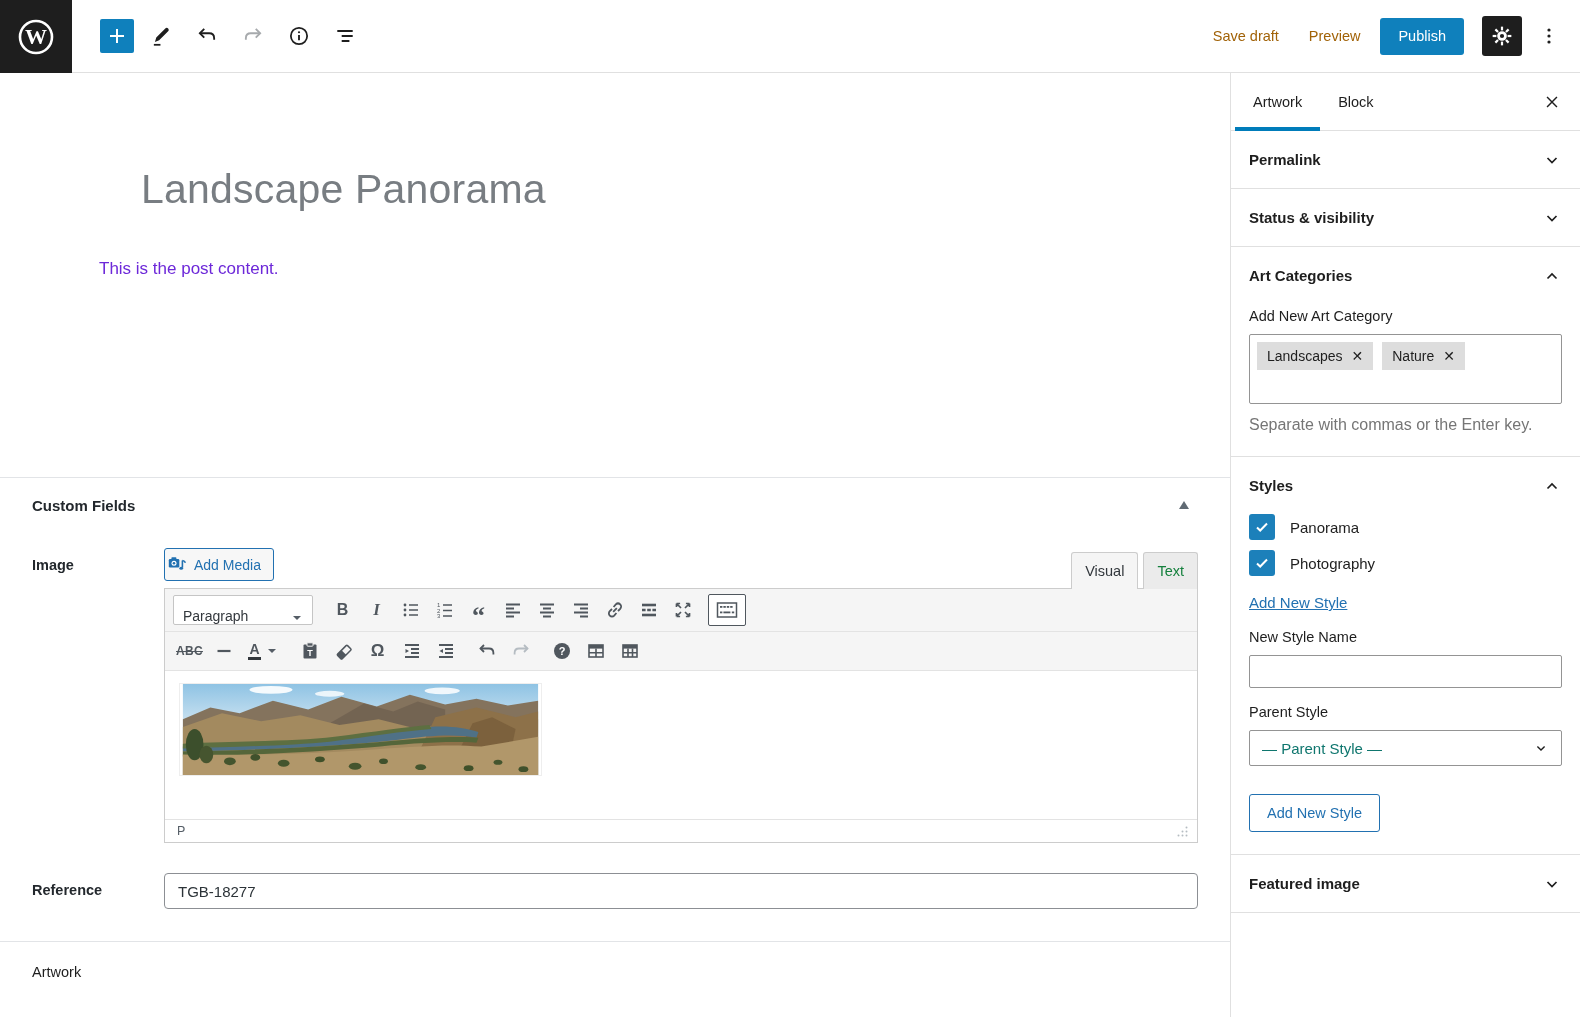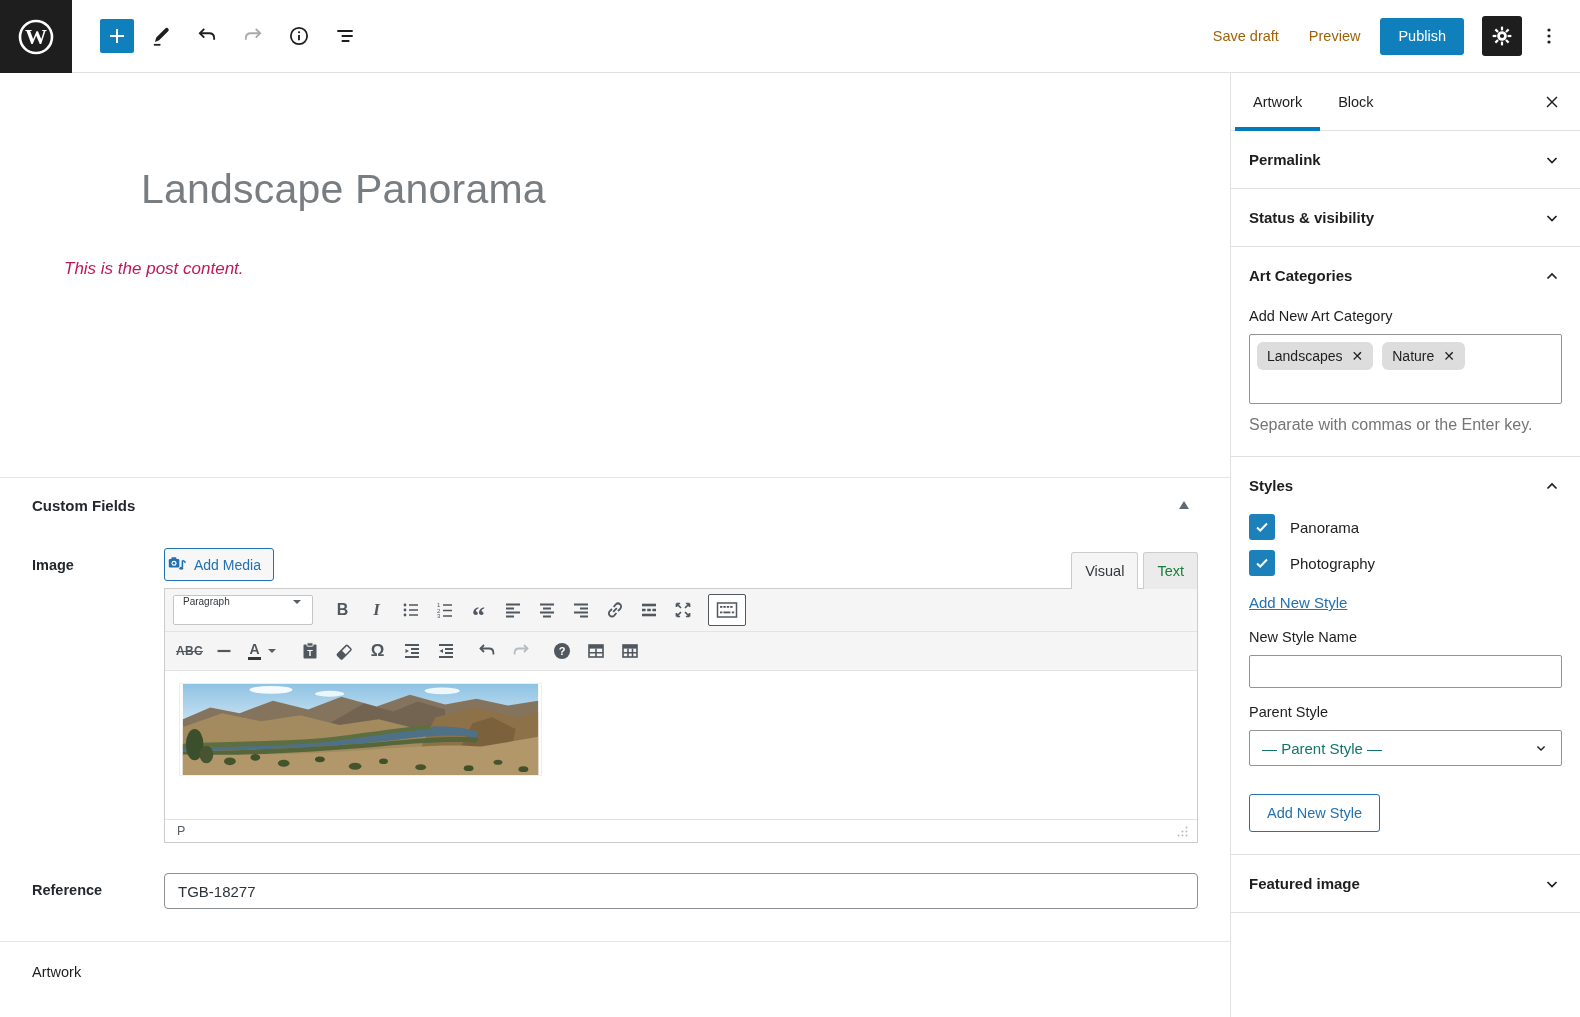--- a/index.html
+++ b/index.html
@@ -23,54 +23,54 @@
   .sb-tabs { height:58px; border-bottom:1px solid #e0e0e0; display:flex; align-items:stretch; position:relative; padding-left:4px; }
   .sb-tab { padding:0 18px; display:flex; align-items:center; font-size:14.5px; font-weight:500; color:#1e1e1e; position:relative; cursor:pointer; background:none; border:none; }
   .sb-tab.active::after { content:""; position:absolute; left:0; right:0; bottom:-1px; height:4px; background:#007cba; }
   .sb-close { position:absolute; right:10px; top:11px; width:36px; height:36px; background:none; border:none; display:flex; align-items:center; justify-content:center; cursor:pointer; }
   .panel { border-bottom:1px solid #e0e0e0; }
   .panel-head { height:57px; padding:0 18px; display:flex; align-items:center; justify-content:space-between; cursor:pointer; background:none; border:none; width:100%; }
   .panel-title { font-size:15px; font-weight:600; color:#1e1e1e; }
   .panel-body { padding:0 18px 22px; }
   .sb-label { font-size:14.5px; color:#1e1e1e; margin:4px 0 10px; display:block; }
   .tokenbox { border:1px solid #949494; border-radius:2px; min-height:70px; padding:7px; display:flex; gap:9px; align-items:flex-start; background:#fff; cursor:text; }
-  .token { background:#dddddd; border-radius:6px; padding:6px 10px; font-size:14px; color:#1e1e1e; display:inline-flex; align-items:center; gap:9px; }
+  .token { background:#dddddd; border-radius:0; padding:6px 10px; font-size:14px; color:#1e1e1e; display:inline-flex; align-items:center; gap:9px; }
   .token-x { background:none; border:none; font-size:14px; color:#1e1e1e; cursor:pointer; line-height:1; padding:0; }
   .sb-help { font-size:16px; color:#757575; margin-top:12px; }
   .chk-row { display:flex; align-items:center; margin:0 0 10px; }
   .chk { width:26px; height:26px; border-radius:3px; background:#1c80ba; color:#fff; display:flex; align-items:center; justify-content:center; cursor:pointer; flex:0 0 26px; }
   .chk-label { margin-left:15px; font-size:15px; color:#1e1e1e; }
   .add-link { display:inline-block; color:#2271b1; text-decoration:underline; font-size:15px; margin:8px 0 14px; cursor:pointer; }
   .sb-input { width:100%; height:33px; border:1px solid #949494; border-radius:2px; background:#fff; padding:0 10px; font-size:14px; font-family:inherit; }
   .selectbox { height:36px; border:1px solid #949494; border-radius:2px; display:flex; align-items:center; justify-content:space-between; padding:0 12px; font-size:15px; color:#0f766e; margin-top:9px; cursor:pointer; background:#fff; }
   .btn-secondary { margin-top:28px; background:#fff; border:1px solid #2271b1; color:#2271b1; border-radius:3px; padding:10px 17px; font-size:14.5px; cursor:pointer; font-family:inherit; }
 
   
   .content { position:absolute; top:73px; left:0; width:1230px; height:944px; background:#fff; }
   .post-title { margin:93px 0 0 141px; font-size:41px; font-weight:400; color:#787d82; letter-spacing:0.2px; }
-  .post-body { margin:46px 0 0 64px; font-size:17px; color:#be185d;font-style:italic; }
+  .post-body { margin:46px 0 0 99px; font-size:17px; color:#6d28d9; }
 
   .metabox { position:absolute; top:404px; left:0; right:0; border-top:1px solid #e2e4e7; padding:14px 32px 0; background:#fff; }
   .mb-head { display:flex; justify-content:space-between; align-items:center; height:26px; }
   .mb-title { font-size:15px; font-weight:700; color:#23282d; }
   .mb-toggle { background:none; border:none; cursor:pointer; width:28px; height:22px; display:flex; align-items:center; justify-content:center; }
   .field-row { display:flex; margin-top:30px; }
   .field-label { width:132px; flex:0 0 132px; font-weight:700; font-size:14.5px; color:#23282d; padding-top:9px; }
   .editor-col { flex:1; position:relative; }
 
   .editor-topbar { position:relative; height:40px; }
   .add-media-btn { display:inline-flex; align-items:center; gap:7px; height:33px; padding:0 12px 0 3px; background:#f7f7f7; border:1px solid #2271b1; border-radius:3px; color:#2271b1; font-size:14px; cursor:pointer; }
   .wp-editor-tabs { position:absolute; right:0; bottom:-1px; display:flex; gap:5px; }
   .wp-tab { height:37px; padding:0 13px; font-size:14.5px; color:#15803d; display:flex; align-items:center; cursor:pointer; border:1px solid #ccc; background:#ebebeb; border-bottom:none; border-radius:3px 3px 0 0; }
   .wp-tab.active { background:#f5f5f5; border-color:#ccc; position:relative; z-index:2; color:#32373c; }
 
   .mce-editor { border:1px solid #ccc; background:#fff; }
   .mce-row { display:flex; align-items:center; padding:5px 8px; background:#f5f5f5; border-bottom:1px solid #e3e3e3; gap:1px; }
   .mce-row.row2 { padding:4px 8px; }
-  .para-select { width:140px; height:30px; background:#fff; border:1px solid #c5c5c5; border-radius:2px; display:flex; align-items:flex-start; justify-content:space-between; padding:0 9px; font-size:10px; color:#32373c; margin-right:12px; cursor:pointer; }
+  .para-select { width:140px; height:30px; background:#fff; border:1px solid #c5c5c5; border-radius:2px; display:flex; align-items:flex-end; justify-content:space-between; padding:0 9px; font-size:14px; color:#32373c; margin-right:12px; cursor:pointer; }
   .mce-btn { min-width:33px; height:30px; background:transparent; border:none; display:flex; align-items:center; justify-content:center; color:#50575e; cursor:pointer; border-radius:2px; }
   .mce-btn .glyph-b { font-weight:800; font-size:16px; }
   .mce-btn .glyph-i { font-style:italic; font-family:"Liberation Serif", serif; font-size:17px; font-weight:600; }
   .mce-btn .glyph-q { font-family:"Liberation Serif", serif; font-size:26px; font-weight:700; line-height:0.4; margin-top:12px; }
   .mce-btn .glyph-abc { font-size:12px; font-weight:700; text-decoration:line-through; letter-spacing:0.3px; }
   .mce-btn .glyph-omega { font-size:17px; font-weight:600; }
   .forecolor-a { font-size:14px; font-weight:700; border-bottom:3px solid #32373c; line-height:1.1; padding:0 1px; }
   .kb-btn { border:1px solid #50575e; background:#fff; width:38px; height:32px; margin-left:8px; }
   .mce-sep { width:6px; }
   .mce-content { height:148px; padding:12px 14px; cursor:text; }

